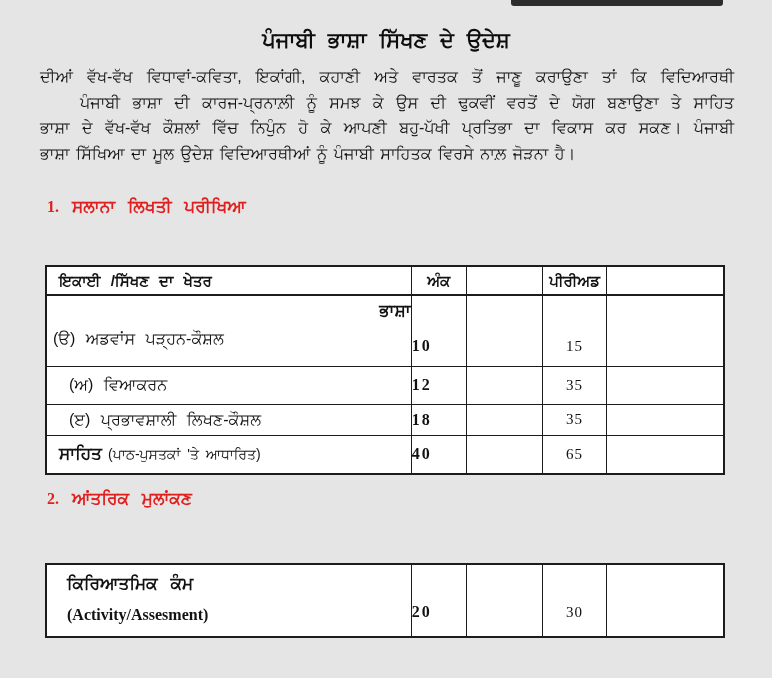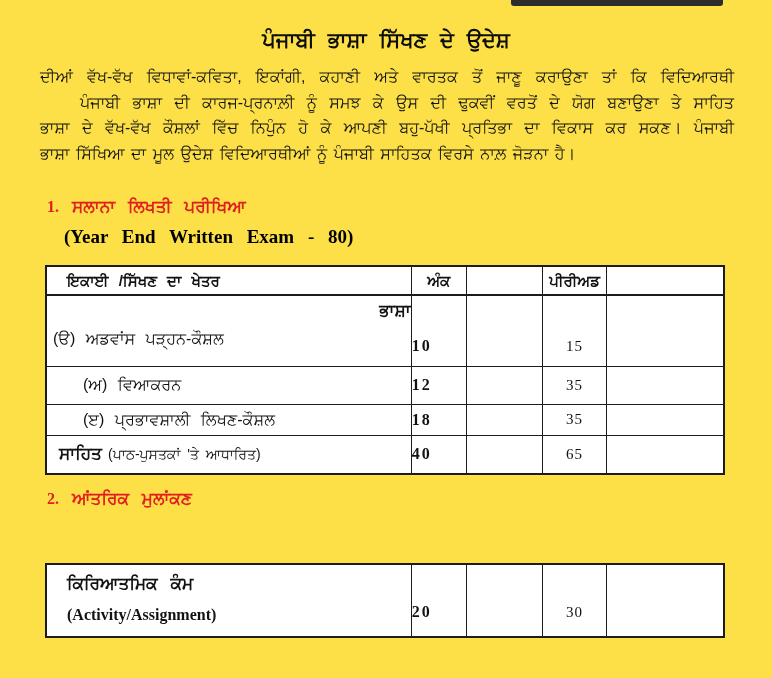--- a/index.html
+++ b/index.html
@@ -1,17 +1,17 @@
 <!DOCTYPE html>
 <html><head>
 <meta charset="utf-8">
 <style>
   html,body { margin:0; padding:0; background:#ffffff; }
   .page {
-    position:relative; width:772px; height:678px; background:#fde047;
+    position:relative; width:772px; height:678px; background:#e5e5e5;
     font-family:"Liberation Sans", sans-serif; color:#121212; overflow:hidden;
   }
   .topbar {
     position:absolute; top:0; left:511px; width:212px; height:6px;
     background:#2c2c2c; border-radius:0 0 3px 3px;
   }
   .title {
     position:absolute; top:28px; left:0; width:100%; text-align:center;
     font-size:21px; font-weight:bold; word-spacing:7px; color:#0d0d0d;
   }
@@ -33,30 +33,30 @@
 
   table { border-collapse:collapse; table-layout:fixed; position:absolute;
     left:45px; width:680px; background:#fff; }
   #table1 { top:265px; }
   #table2 { top:563px; }
   td { border:1px solid #1c1c1c; padding:0; vertical-align:middle;
     font-size:16px; overflow:hidden; }
   #table1, #table2 { border:2px solid #1c1c1c; }
   tr.hdr td { border-bottom:2px solid #1c1c1c; }
   tr.hdr td { font-weight:bold; font-size:15px; }
-  .clabel { padding-left:20px; word-spacing:6px; }
+  .clabel { padding-left:12px; word-spacing:6px; }
   .ccenter { text-align:center; }
   .num-marks { font-family:"Liberation Serif", serif; font-weight:bold;
     text-align:left; letter-spacing:2px; font-size:16px; }
   .num-periods { font-family:"Liberation Serif", serif; text-align:center;
     font-size:15px; letter-spacing:1px; }
   .vbottom { vertical-align:bottom; padding-bottom:11px; }
   .group-label { font-weight:bold; font-size:17px; padding:5px 0 0 12px; word-spacing:4px;text-align:right; }
   .sub-item { padding:9px 0 0 6px; word-spacing:6px; }
-  .row-label { padding-left:36px; word-spacing:6px; }
+  .row-label { padding-left:22px; word-spacing:6px; }
   .footer-label { padding-left:12px; word-spacing:4px; }
   .footer-label .bold-part { font-weight:bold; font-size:17px; }
   .footer-label .note-part { font-size:14px; margin-left:6px; word-spacing:3px; }
   .t2-label { vertical-align:top; padding-left:20px; }
   .t2-pa { font-weight:bold; font-size:17px; margin-top:9px; word-spacing:8px; }
   .t2-en { font-family:"Liberation Serif", serif; font-weight:bold;
     font-size:16px; margin-top:12px; }
   .t2-num { vertical-align:bottom; padding-bottom:15px; }
 </style>
 </head>
@@ -71,21 +71,20 @@
   <div class="intro">
     <div class="jline">ਦੀਆਂ ਵੱਖ-ਵੱਖ ਵਿਧਾਵਾਂ-ਕਵਿਤਾ, ਇਕਾਂਗੀ, ਕਹਾਣੀ ਅਤੇ ਵਾਰਤਕ ਤੋਂ ਜਾਣੂ ਕਰਾਉਣਾ ਤਾਂ ਕਿ ਵਿਦਿਆਰਥੀ</div>
     <div class="jline first">ਪੰਜਾਬੀ ਭਾਸ਼ਾ ਦੀ ਕਾਰਜ-ਪ੍ਰਨਾਲ਼ੀ ਨੂੰ ਸਮਝ ਕੇ ਉਸ ਦੀ ਢੁਕਵੀਂ ਵਰਤੋਂ ਦੇ ਯੋਗ ਬਣਾਉਣਾ ਤੇ ਸਾਹਿਤ</div>
     <div class="jline">ਭਾਸ਼ਾ ਦੇ ਵੱਖ-ਵੱਖ ਕੌਸ਼ਲਾਂ ਵਿੱਚ ਨਿਪੁੰਨ ਹੋ ਕੇ ਆਪਣੀ ਬਹੁ-ਪੱਖੀ ਪ੍ਰਤਿਭਾ ਦਾ ਵਿਕਾਸ ਕਰ ਸਕਣ। ਪੰਜਾਬੀ</div>
     <div class="last">ਭਾਸ਼ਾ ਸਿੱਖਿਆ ਦਾ ਮੂਲ ਉਦੇਸ਼ ਵਿਦਿਆਰਥੀਆਂ ਨੂੰ ਪੰਜਾਬੀ ਸਾਹਿਤਕ ਵਿਰਸੇ ਨਾਲ਼ ਜੋੜਨਾ ਹੈ।</div>
   </div>
 
   <div class="sec-head" id="heading1">
     <span class="num">1.</span><span>ਸਲਾਨਾ ਲਿਖਤੀ ਪਰੀਖਿਆ</span>
   </div>
-  <div class="sub-head" id="subheading1">(Year End Written Exam - 80)</div>
 
   <table id="table1">
     <colgroup>
       <col style="width:363px">
         <col style="width:55px">
         <col style="width:76px">
         <col style="width:63px">
         <col style="width:117px">
     </colgroup>
     <tbody>
@@ -141,21 +140,21 @@
       <col style="width:363px">
         <col style="width:55px">
         <col style="width:76px">
         <col style="width:63px">
         <col style="width:117px">
     </colgroup>
     <tbody>
         <tr style="height:73px">
       <td class="t2-label">
         <div class="t2-pa">ਕਿਰਿਆਤਮਿਕ ਕੰਮ</div>
-        <div class="t2-en">(Activity/Assignment)</div>
+        <div class="t2-en">(Activity/Assesment)</div>
       </td>
       <td class="num-marks t2-num">20</td>
       <td></td>
       <td class="num-periods t2-num">30</td>
       <td></td>
     </tr>
   </tbody>
     </table>
 
 </div>

